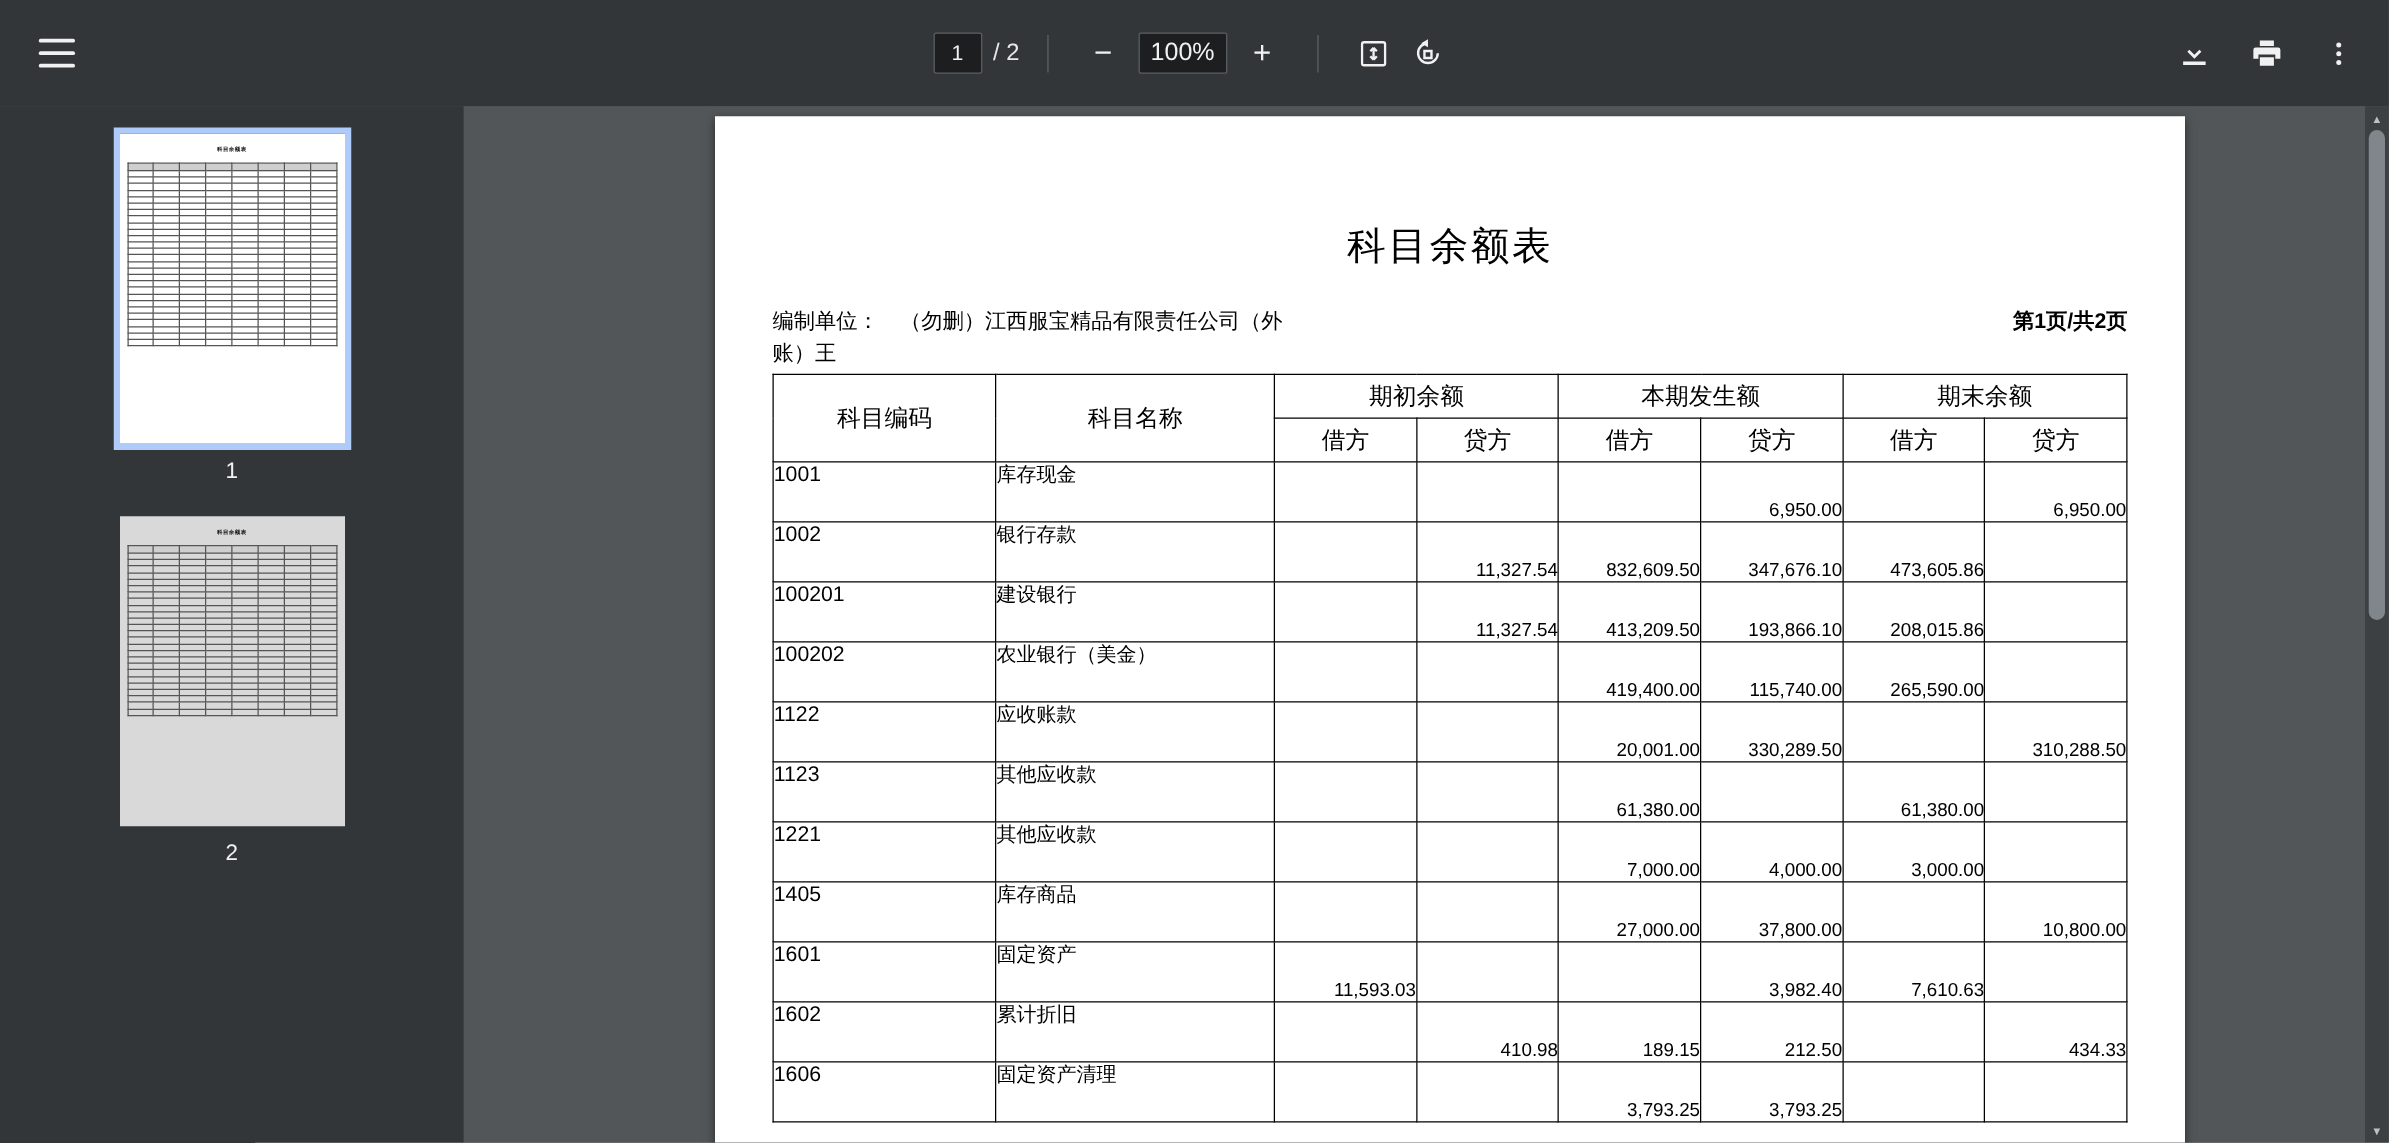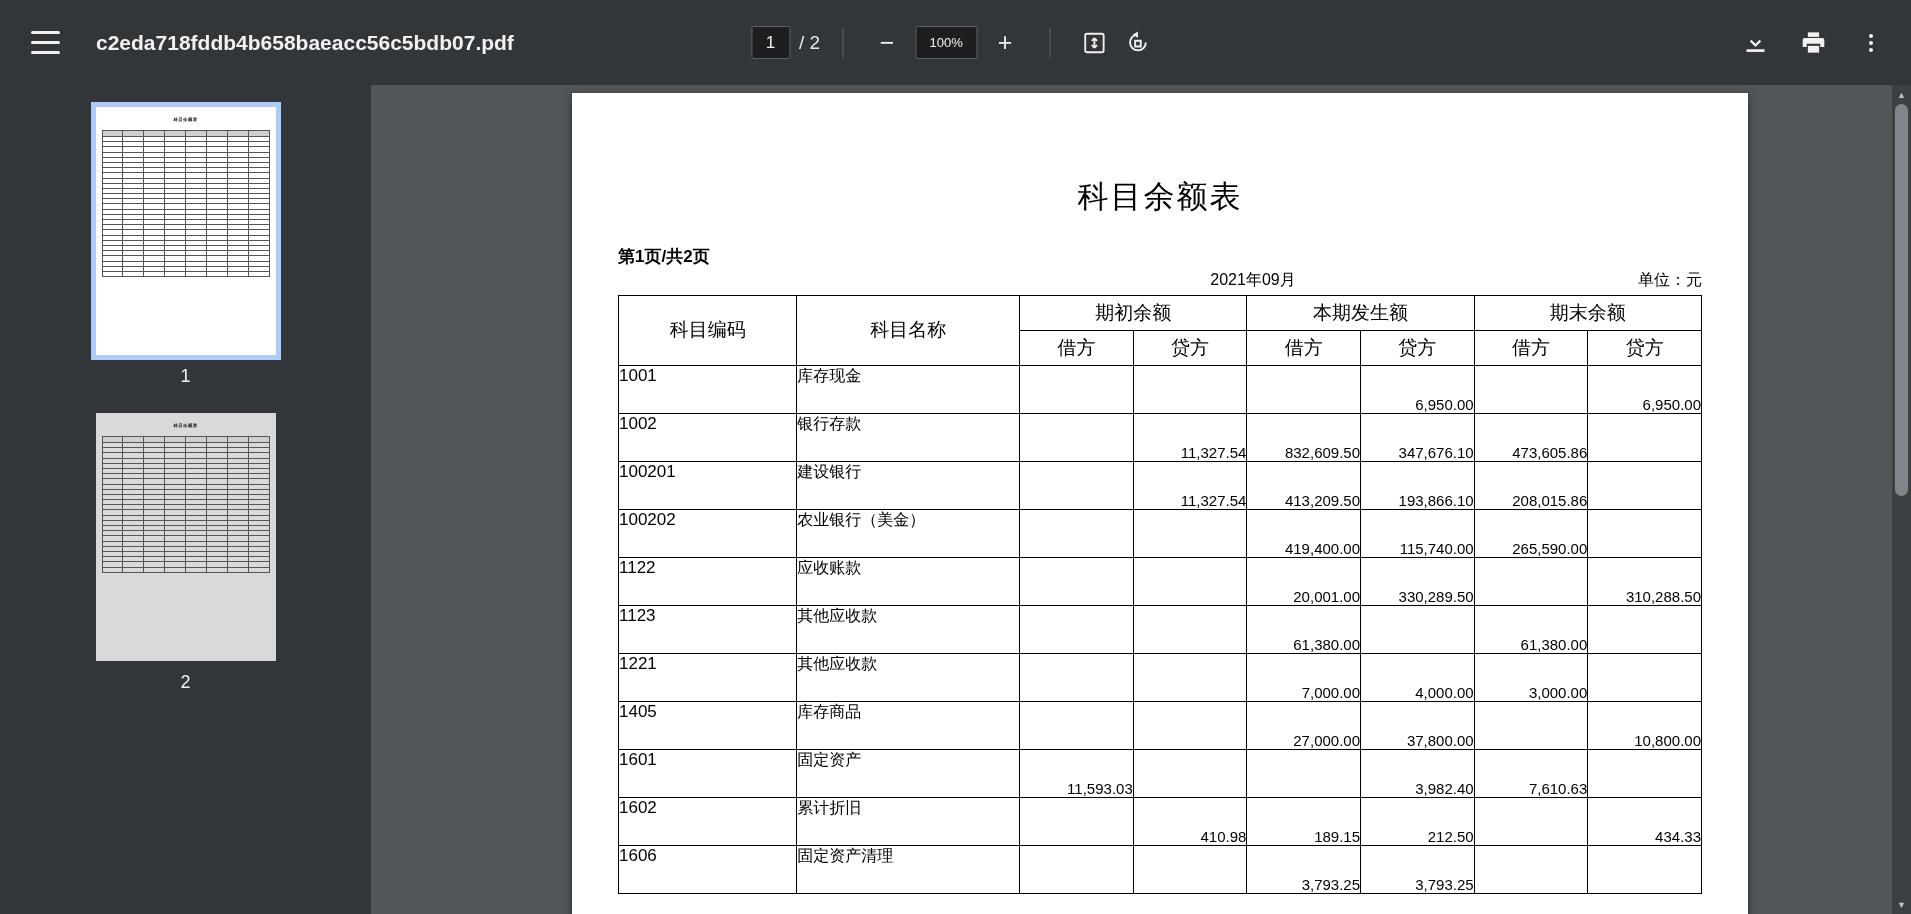--- a/index.html
+++ b/index.html
@@ -51,21 +51,21 @@
     width: 44px; height: 44px; border-radius: 50%;
     display: flex; align-items: center; justify-content: center;
     cursor: pointer; color: #f1f1f1; font-size: 25px;
     user-select: none;
   }
   #zoom-level {
     background: #1d1e20; border: 1px solid #5c6063;
     border-radius: 2px;
     height: 33px; min-width: 62px; padding: 0 9px;
     display: flex; align-items: center; justify-content: center;
-    font-size: 13px; color: #f1f1f1; margin: 0 6px;
+    font-size: 20px; color: #f1f1f1; margin: 0 6px;
   }
   #right-group {
     position: absolute; right: 18px;
     display: flex; align-items: center; gap: 14px; height: 62px;
   }
   .icon-svg { display: block; }
 
   
   #sidebar {
     position: absolute; top: 85px; left: 0;
@@ -164,21 +164,20 @@
 <body>
 
 <div id="toolbar">
 
   <div id="menu-btn">
     <span></span>
     <span></span>
     <span></span>
   </div>
 
-  <div id="doc-title">c2eda718fddb4b658baeacc56c5bdb07.pdf</div>
 
   <div id="center-group">
     <input id="page-input" type="text" value="1" style="">
     <div id="page-total">/ 2</div>
 
     <div class="divider"></div>
 
     <div class="round-btn">−</div>
     <div id="zoom-level">100%</div>
     <div class="round-btn">+</div>
@@ -798,28 +797,24 @@
   </div>
 </div>
 
 <div id="viewer">
   <div id="page">
     <div id="page-inner">
 
       <div id="sheet-title">科目余额表</div>
 
       <div id="meta">
+        <div id="meta-left">编制单位：　（勿删）江西服宝精品有限责任公司（外账）王</div>
         <div id="meta-right">第1页/共2页</div>
       </div>
 
-      <div id="meta-row2">
-        <div style="width:250px"></div>
-        <div>2021年09月</div>
-        <div>单位：元</div>
-      </div>
 
       <table id="balance">
         <thead>
           <tr>
             <th class="c-code" rowspan="2">科目编码</th>
             <th class="c-name" rowspan="2">科目名称</th>
             <th class="grp" colspan="2">期初余额</th>
             <th class="grp" colspan="2">本期发生额</th>
             <th class="grp" colspan="2">期末余额</th>
           </tr>

